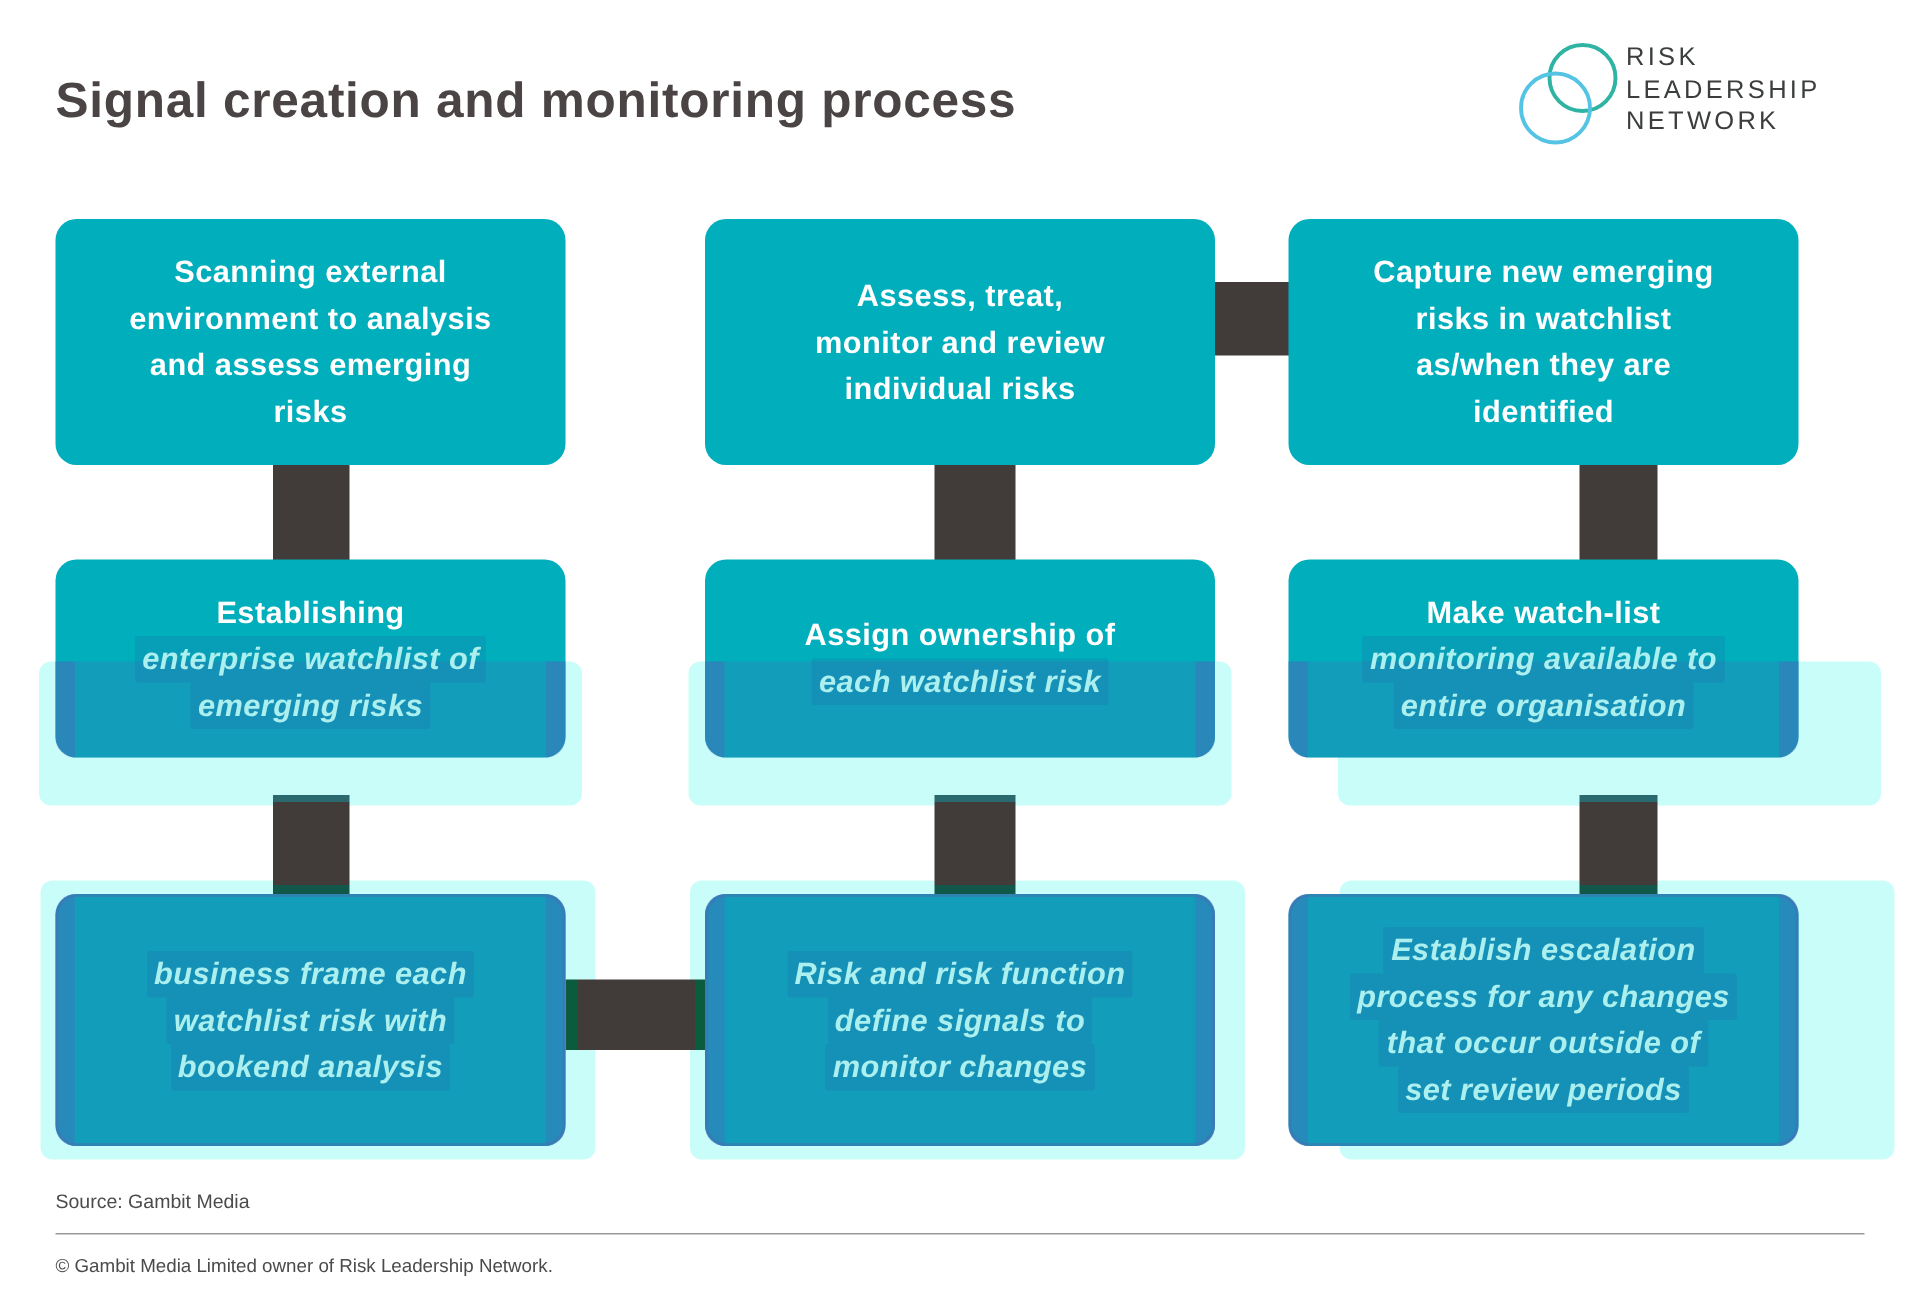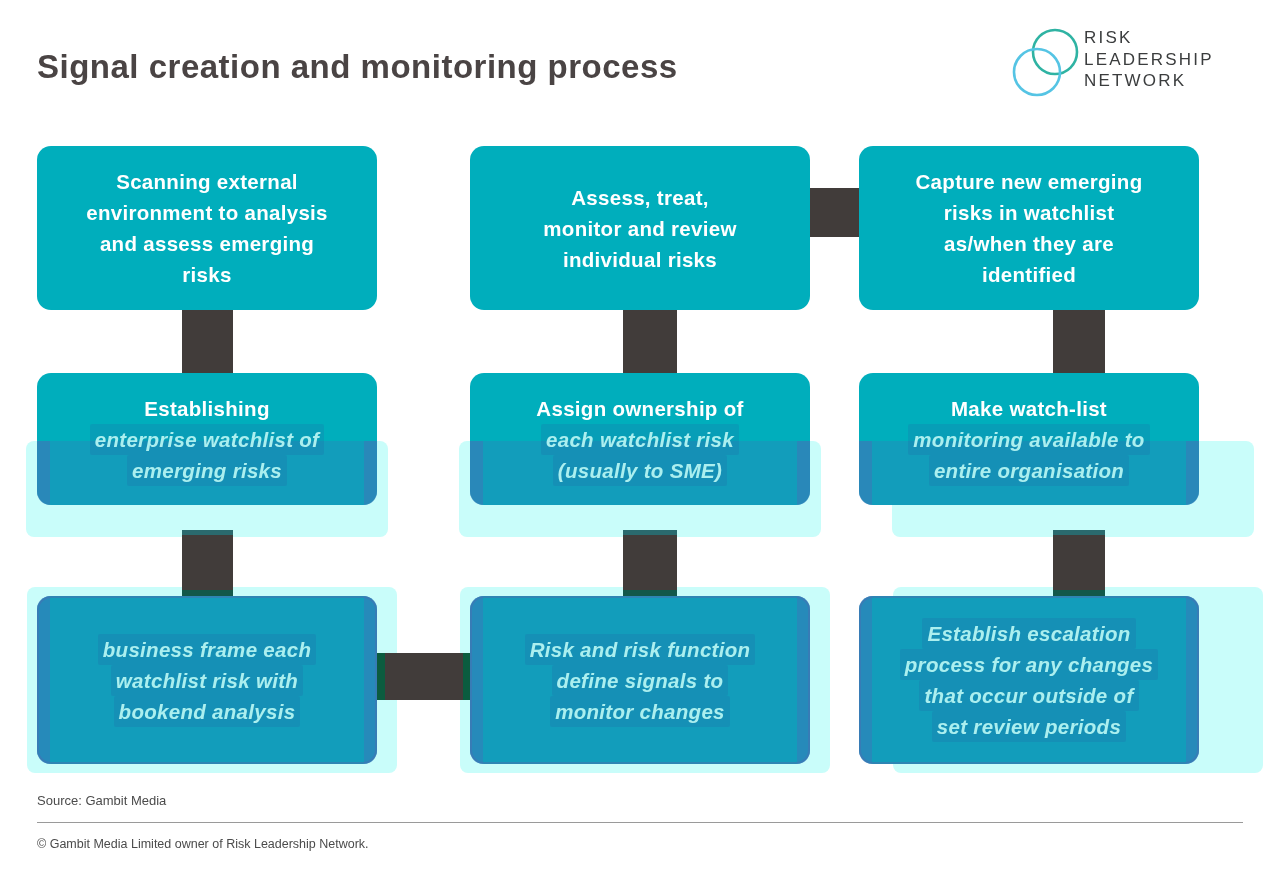--- a/index.html
+++ b/index.html
@@ -144,21 +144,20 @@
         <span class="line">Establishing</span>
         <span class="line hl">enterprise watchlist of</span>
         <span class="line hl">emerging risks</span>
       </div>
   </div>
   <div class="box bc2 br2">
     <div class="band"></div>
     <div class="box-text">
         <span class="line">Assign ownership of</span>
         <span class="line hl">each watchlist risk</span>
-        <span class="line hl">(usually to SME)</span>
       </div>
   </div>
   <div class="box bc3 br2">
     <div class="band"></div>
     <div class="box-text">
         <span class="line">Make watch-list</span>
         <span class="line hl">monitoring available to</span>
         <span class="line hl">entire organisation</span>
       </div>
   </div>

